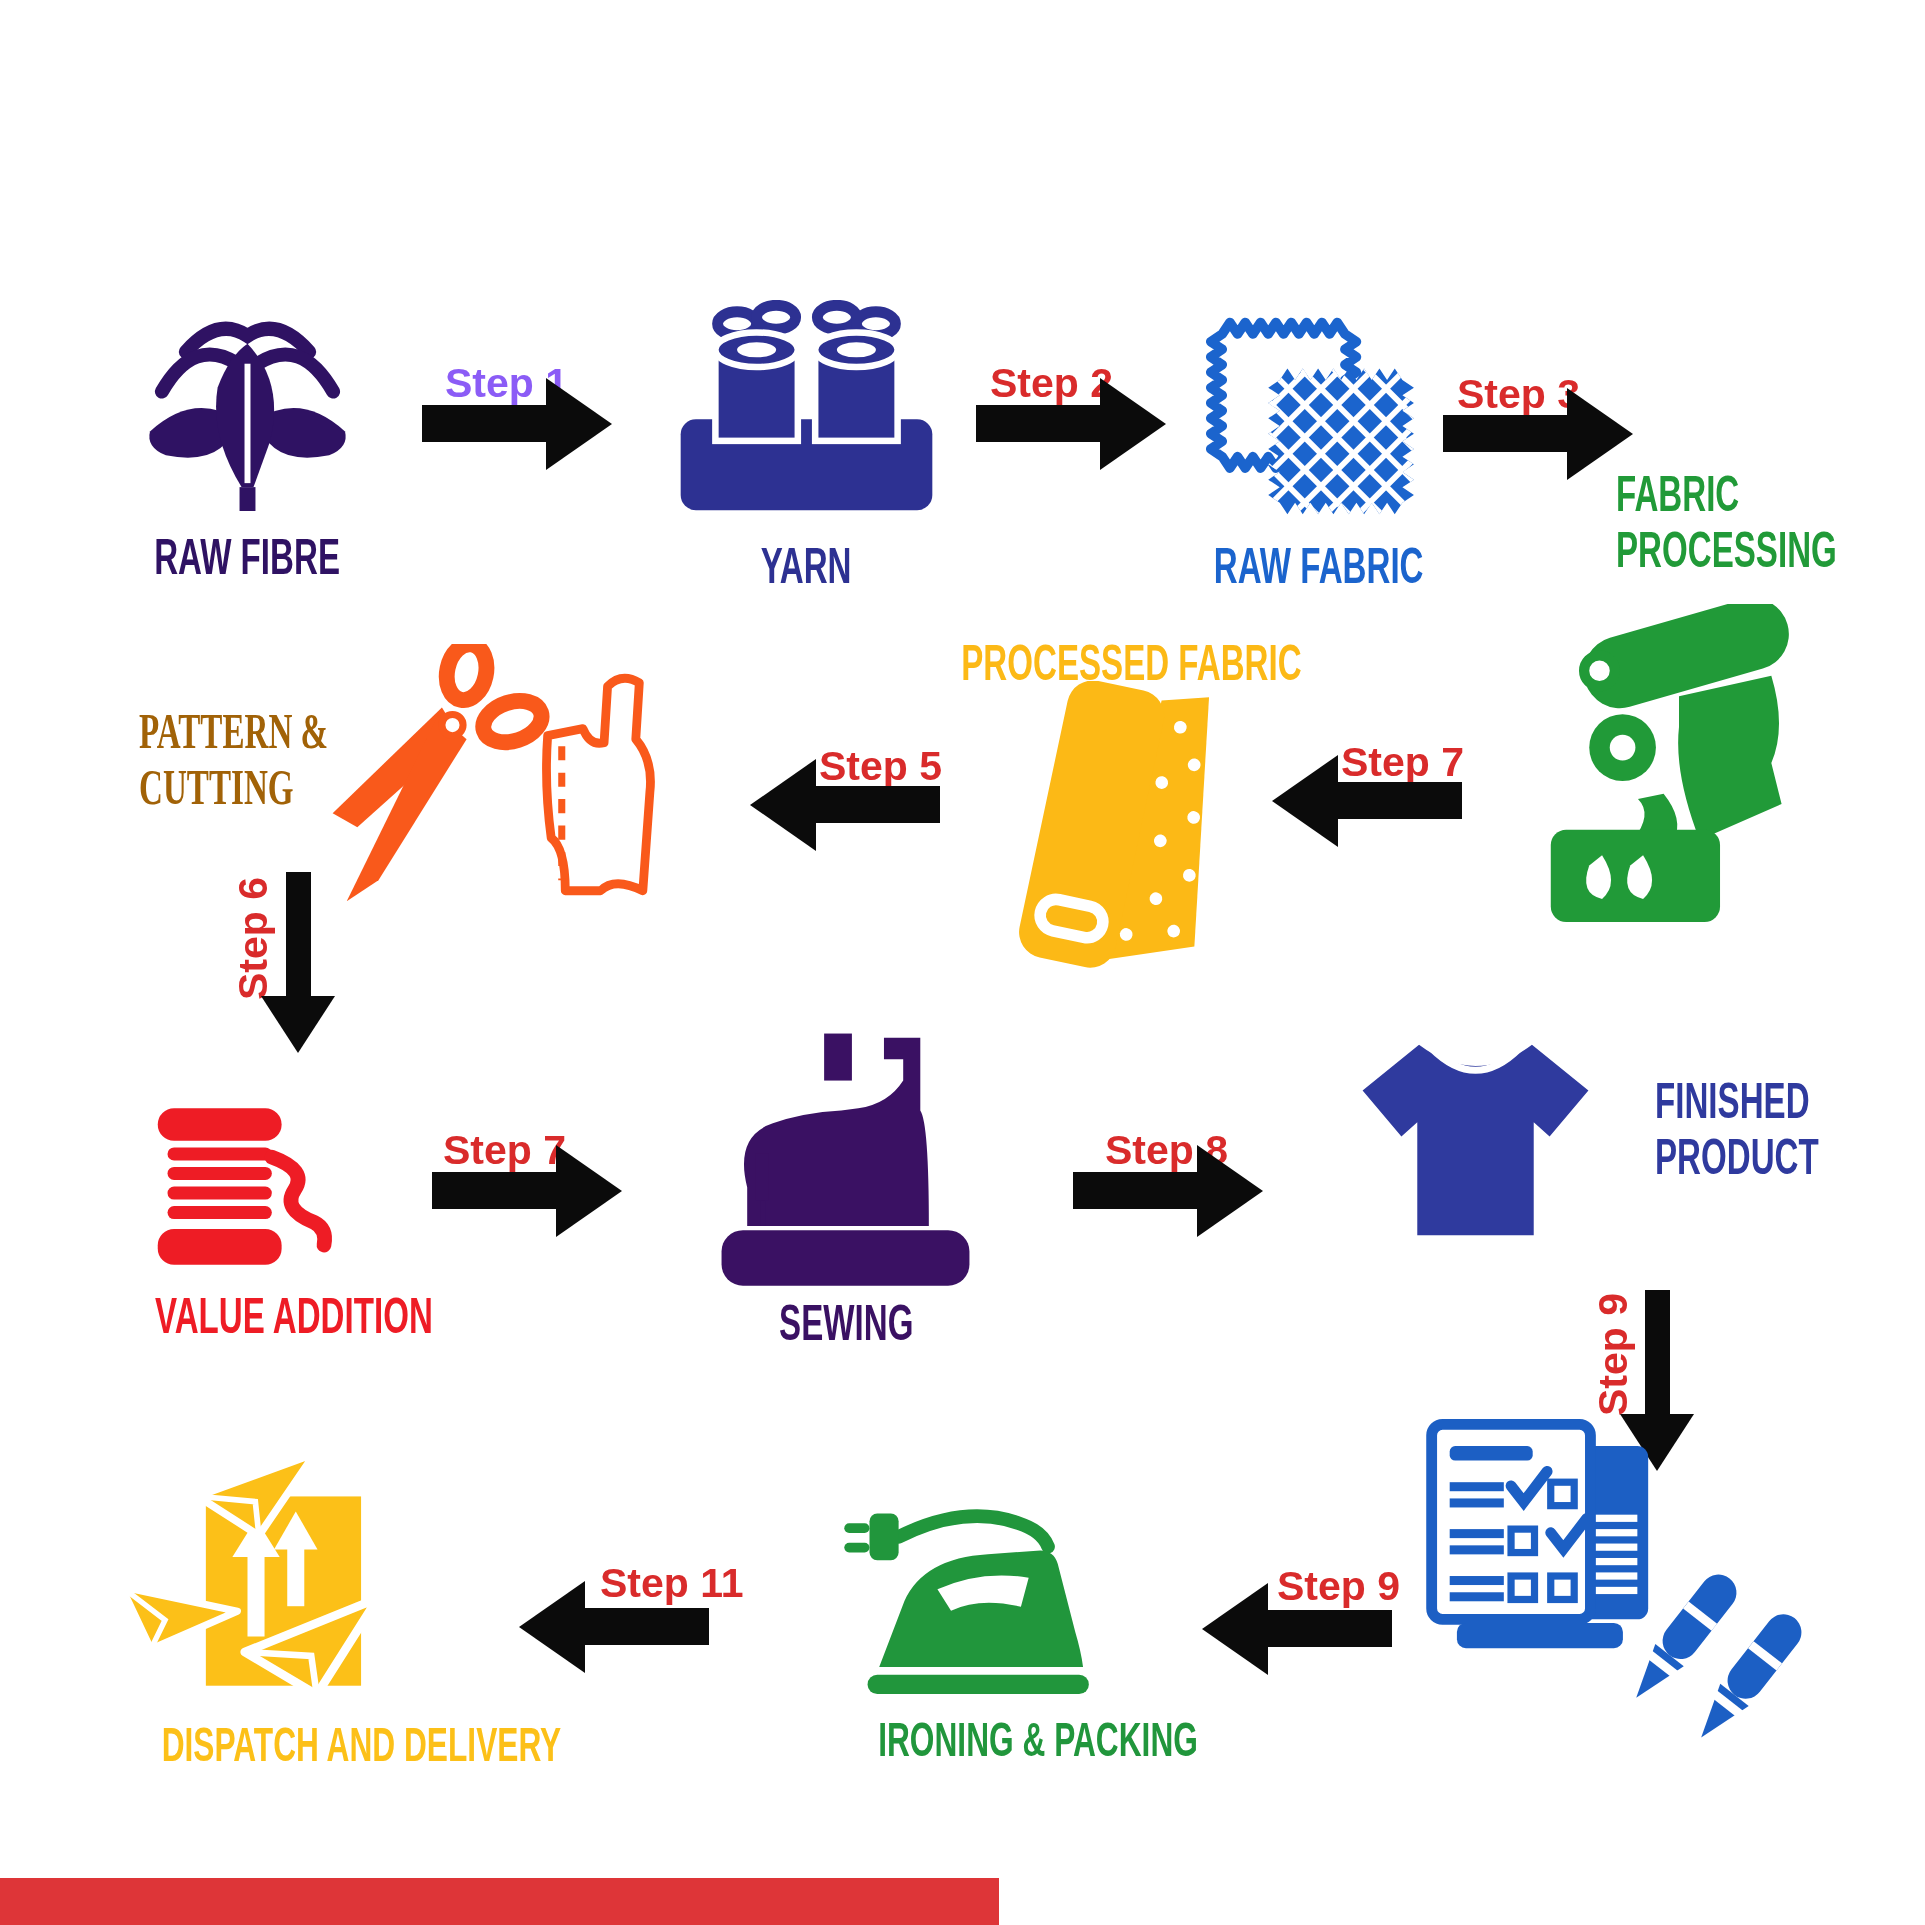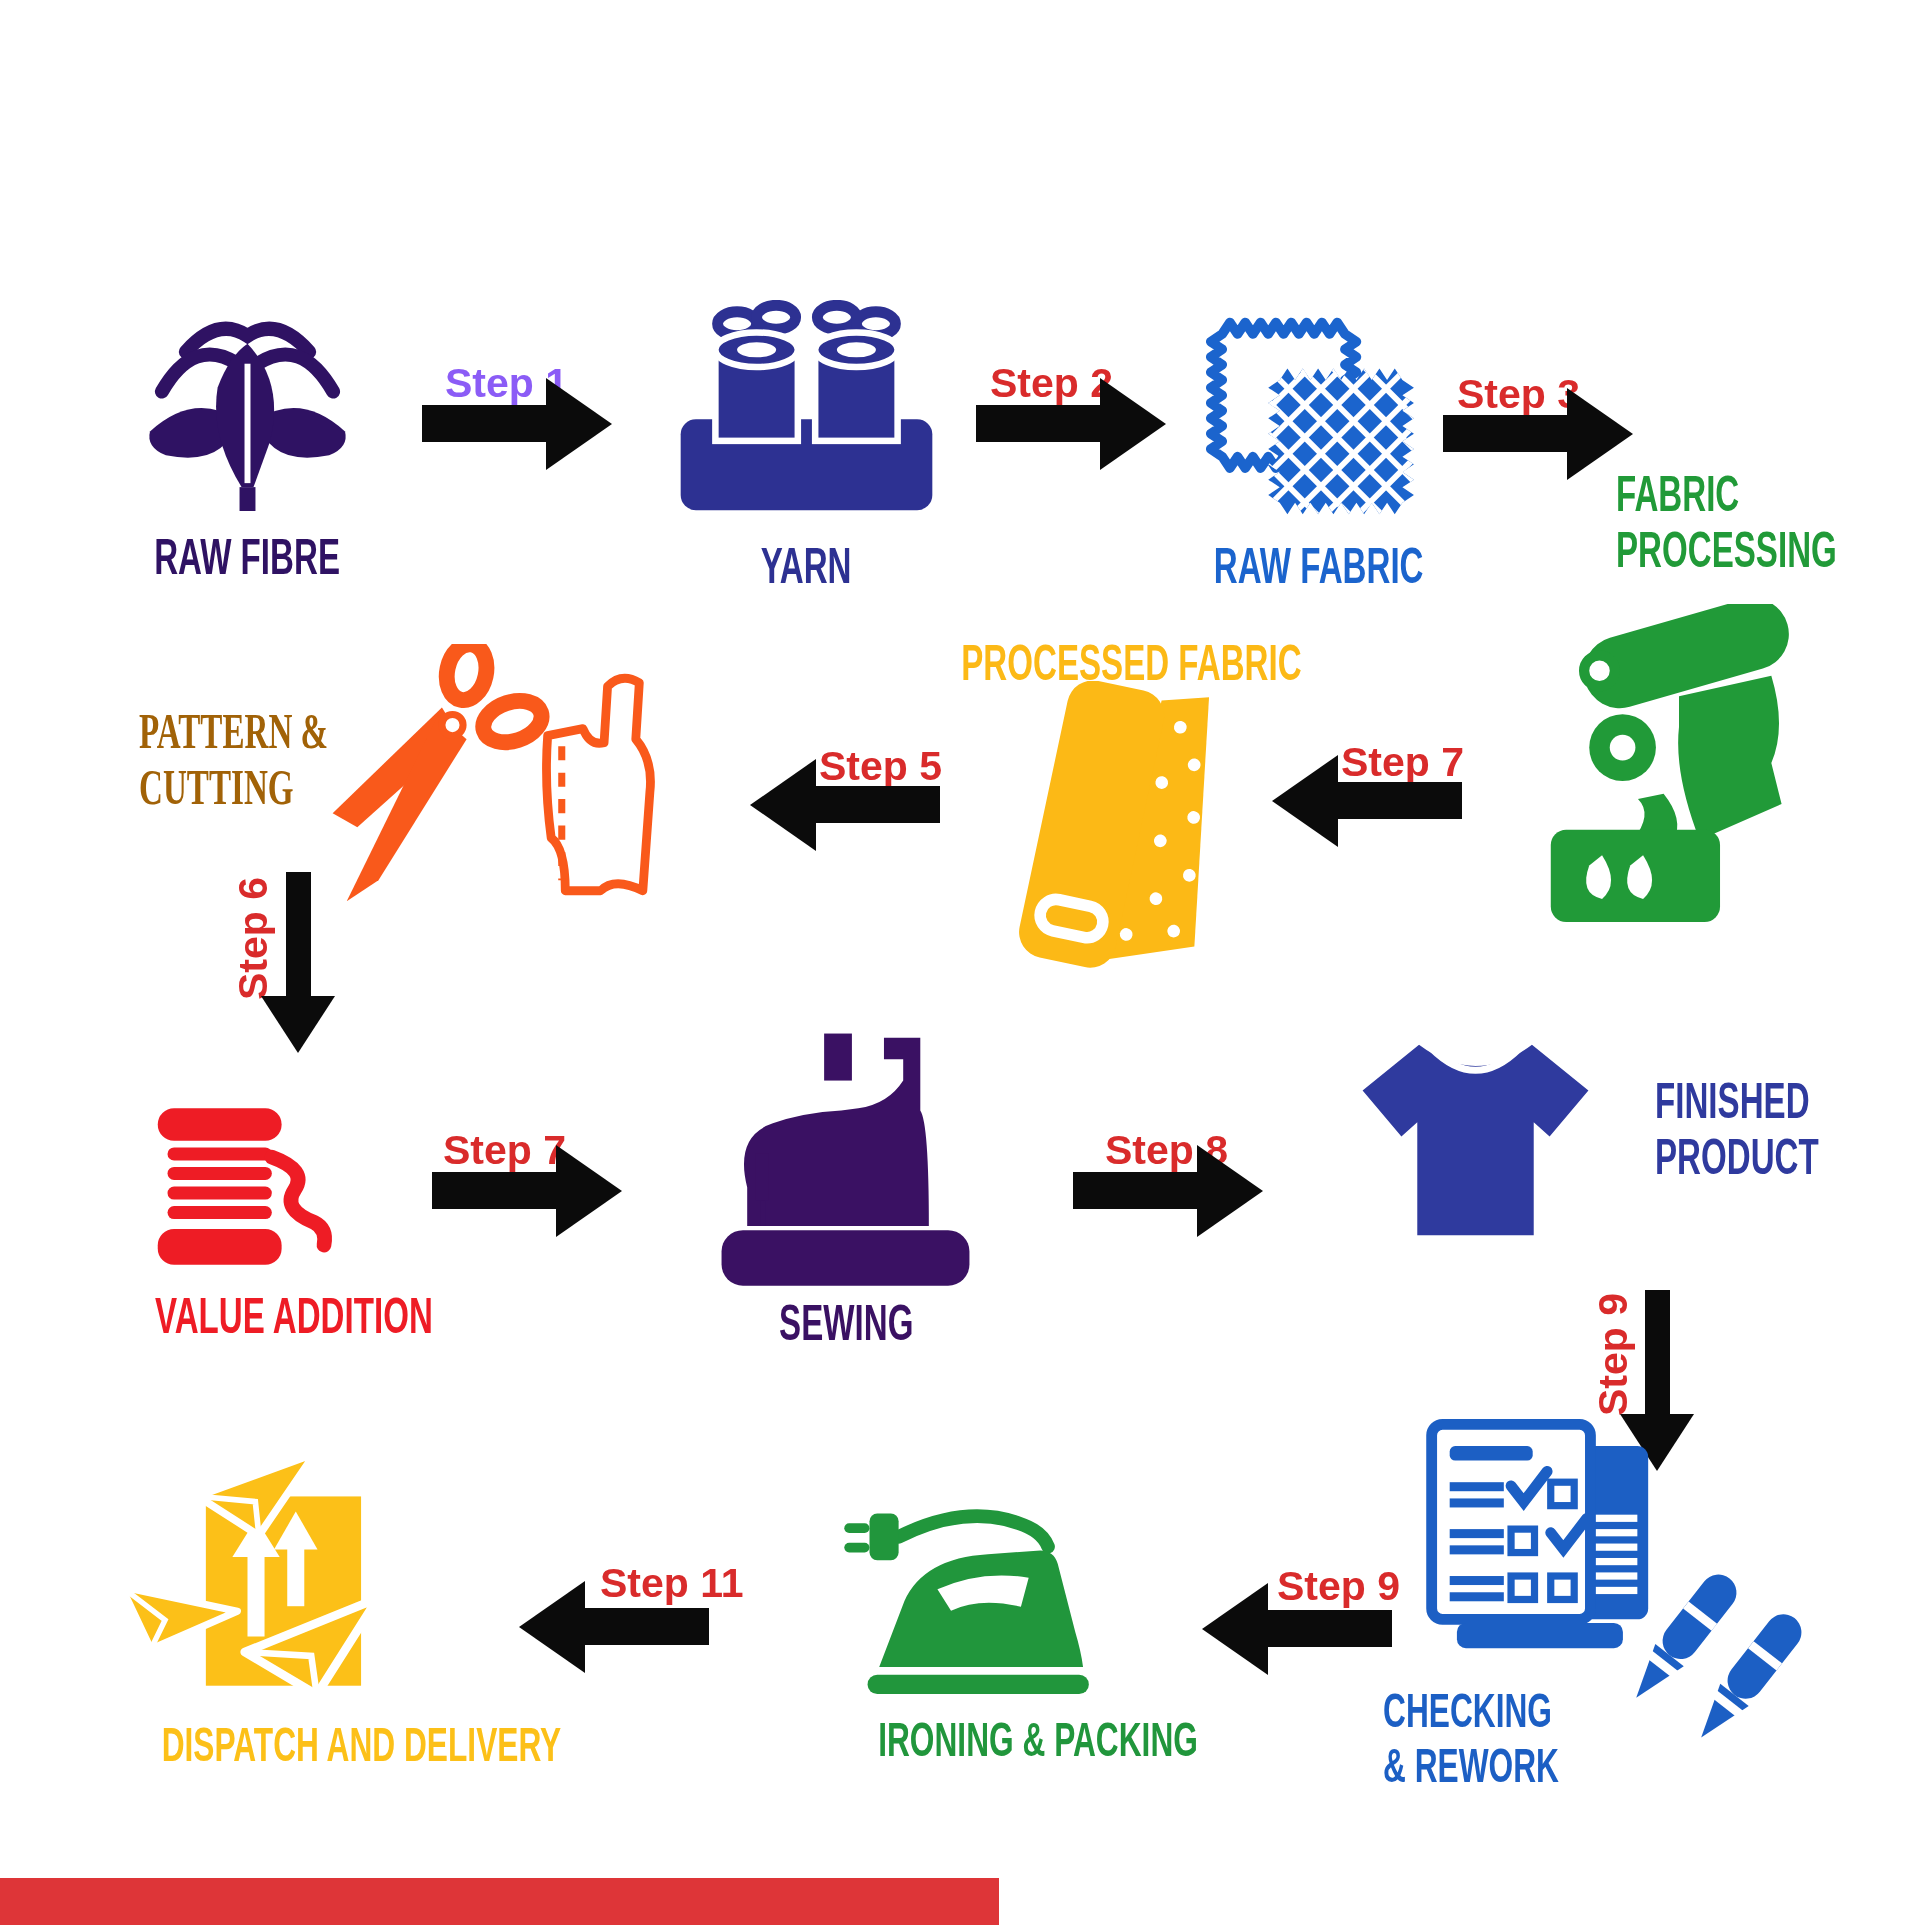--- a/index.html
+++ b/index.html
@@ -324,24 +324,20 @@
         </g>
         <g transform="translate(186,150) rotate(38)">
           <rect x="-10" y="-44" width="20" height="54" rx="10"></rect>
           <rect x="-10" y="-20" width="20" height="5" fill="#fff"></rect>
           <polygon points="-10,10 10,10 0,40"></polygon>
           <rect x="-10" y="14" width="20" height="5" fill="#fff"></rect>
         </g>
       </g>
     </svg>
   </div>
-  <div class="slabel leftal f50" style="left: 1383px; top: 1683px; color: rgb(28, 95, 196);">
-    <div><span class="cx">CHECKING</span></div>
-    <div><span class="cx">&amp; REWORK</span></div>
-  </div>
 
   <div class="step" style="left: 1277px; top: 1563px; color: rgb(217, 43, 43);">Step 9</div>
   <div class="ar left" style="left:1202px;top:1583px;">
       <div class="hd"></div>
       <div class="sh"></div>
     </div>
 
   <div class="icon" style="left: 834px; top: 1500px; width: 269px; height: 198px; color: rgb(33, 150, 60);">
     <svg viewBox="0 0 132 102">
       <path d="M30,19 Q64,2 92,12 Q104,16 107,24" fill="none" stroke="currentColor" stroke-width="7" stroke-linecap="round"></path>

